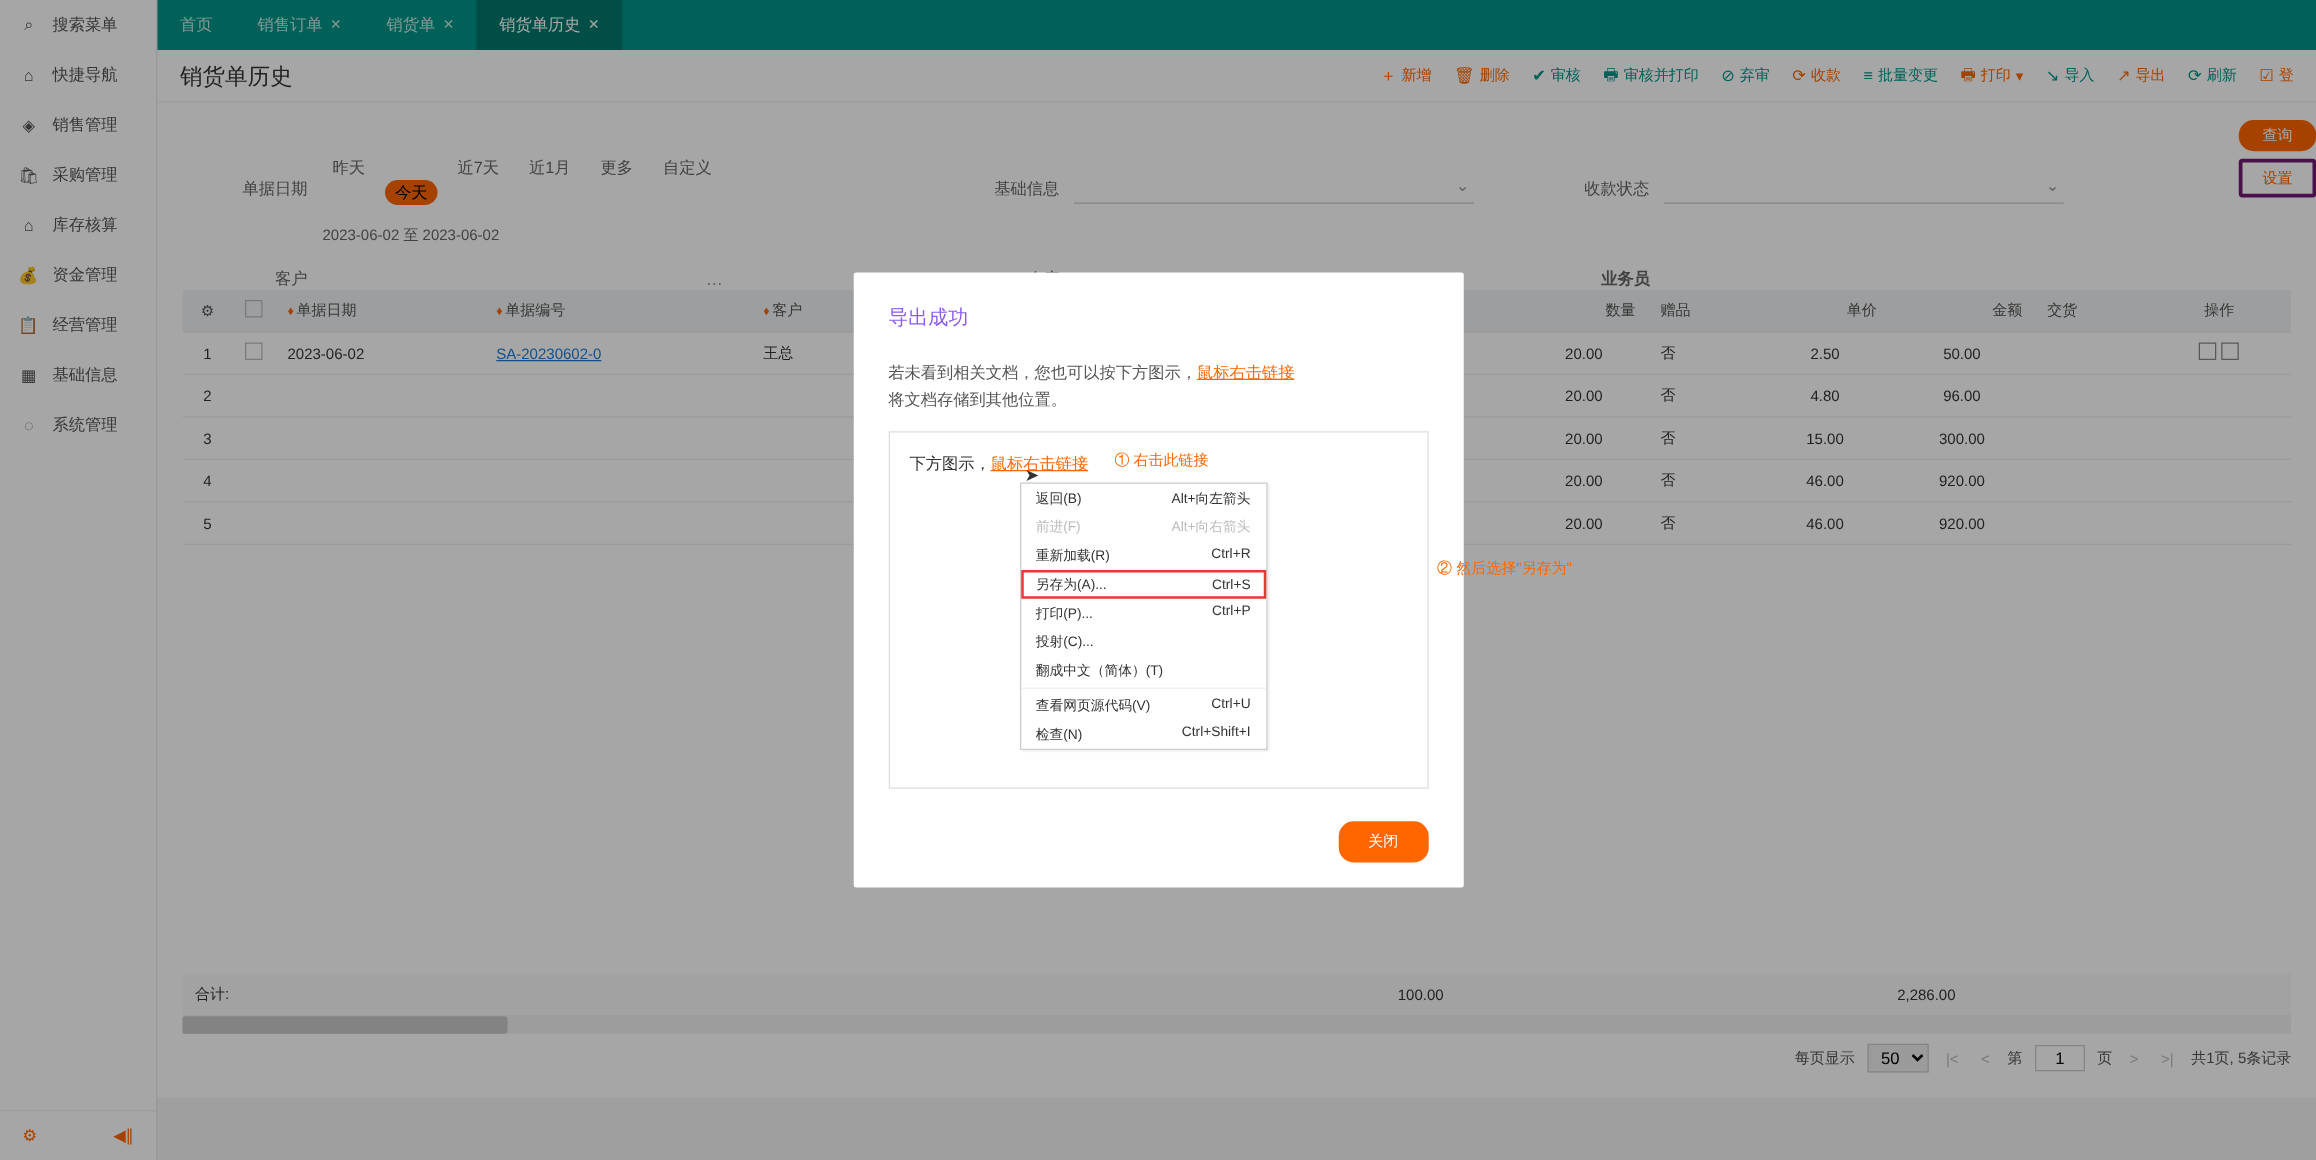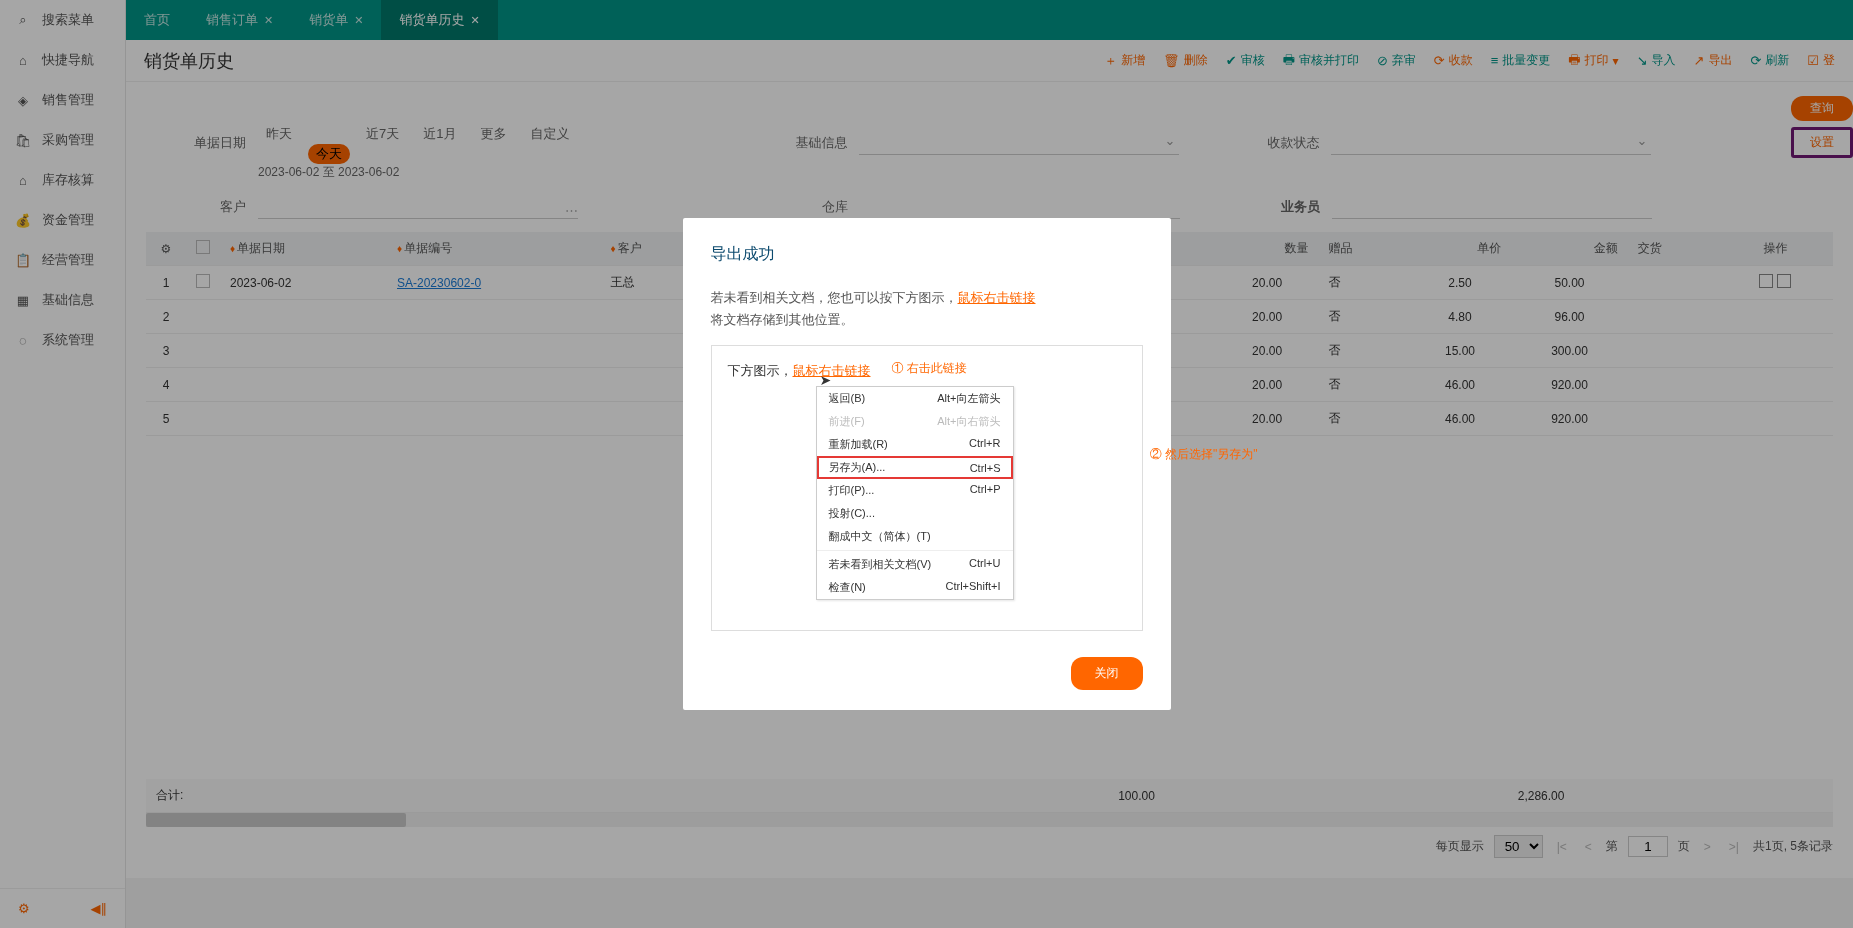--- a/index.html
+++ b/index.html
@@ -24,21 +24,21 @@
 .filter-row { display: flex; align-items: center; padding: 4px 60px; gap:40px;}
 .filter-group { display: flex; align-items: center; }
 .filter-label { width: 60px; text-align: right; color: #666; margin-right: 12px; }
 .filter-input-line { border-bottom: 1px solid #ccc; min-width: 320px; height: 24px; position:relative;}
 .filter-input-line .dots { position:absolute; right:0; bottom:0; color:#999;}
 .filter-input-line .chev { position:absolute; right:4px; top:2px; color:#999;}
 .date-tags { display: flex; flex-direction: column; }
 .date-tag-row { display:flex; gap:8px; align-items:center;}
 .tag { padding: 1px 8px; border-radius: 10px; cursor:pointer; color:#666;}
 .tag.active { background: #f60; color: #000000; margin-top: 40px; }
-.date-range { color: #666; font-size: 12px; margin-top:0;}
+.date-range { color: #666; font-size: 12px; margin-top:16px;}
 .filter-actions { position: absolute; right: 0; top: 14px; display:flex; flex-direction:column; gap:6px;}
 .btn { border: none; padding: 4px 16px; border-radius: 3px; cursor: pointer; font-size:12px;}
 .btn-primary { background: #f60; color: #fff; border-radius: 12px; }
 .btn-outline { background: #fff; border:3px solid #701a75; color:#f60;text-align:right;}
 .content { position: absolute; left: 126px; top: 232px; right: 0; bottom: 50px; background:#fff; padding: 0 20px 20px 20px; display:flex; flex-direction:column;}
 table { border-collapse: collapse; width: 100%; }
 th, td { padding: 8px 10px; font-size: 12px; border-bottom: 1px solid #eee; text-align: left; }
 th { background: #f1f3f5; color:#555; font-weight:400;}
 th .sort { color:#f60; font-size:10px; margin-right:2px;}
 td.num { text-align:center; color:#333;}
@@ -47,21 +47,21 @@
 .totals-row td { background:#f9f9f9; font-weight:500;}
 .table-wrap { flex:1; overflow:hidden;}
 .hscroll { height:14px; background:#f1f1f1; position:relative; margin-top:auto;}
 .hscroll .thumb { position:absolute; left:0; top:0; height:14px; width:260px; background:#c9c9c9; border-radius:2px;}
 .pagination { display:flex; align-items:center; justify-content:flex-end; gap:10px; padding:8px 0 0 0; color:#555; font-size:12px;}
 .pagination select, .pagination input { border:1px solid #ccc; padding:2px 6px; }
 .pagination input { width:40px; text-align:center;}
 .pagination .pg-btn { color:#bbb; cursor:pointer; padding:0 4px;}
 .overlay { position: fixed; inset:0; background: rgba(0,0,0,0.35); display:flex; align-items:center; justify-content:center; z-index:1000;}
 .dialog { background:#fff; width: 488px; border-radius:2px; padding: 26px 28px 20px 28px; position: relative;}
-.dialog-title { font-size: 16px; font-weight: 500; margin-bottom: 22px; color:#0c4a6e;}
+.dialog-title { font-size: 16px; font-weight: 500; margin-bottom: 22px; color:#8b5cf6;}
 .dialog-text { font-size: 13px; color: #555; line-height: 1.7; margin-bottom:14px;}
 .dialog-text .hl { color:#f60; text-decoration:underline; cursor:pointer;}
 .guide-box { border:1px solid #ddd; padding: 16px 16px 30px 16px; position:relative;}
 .guide-head { font-size:13px; }
 .guide-head .hl { color:#f60; text-decoration:underline; }
 .callout1 { position:absolute; top:14px; left:180px; color:#f60; font-size:12px;}
 .callout1::before { content:"① "; }
 .callout2 { position:absolute; top:100px; right:-116px; color:#f60; font-size:12px; white-space:nowrap;}
 .callout2-wrap { position:relative;}
 .context-menu { width:198px; border:1px solid #ccc; background:#fff; margin:6px 0 0 88px; box-shadow:1px 1px 2px rgba(0,0,0,0.1);}
@@ -422,21 +422,21 @@
           <div class="row">
             <span>投射(C)...</span>
             <span></span>
           </div>
           <div class="row">
             <span>翻成中文（简体）(T)</span>
             <span></span>
           </div>
           <hr>
           <div class="row">
-            <span>若未看到相关文档(V)</span>
+            <span>查看网页源代码(V)</span>
             <span>Ctrl+U</span>
           </div>
           <div class="row">
             <span>检查(N)</span>
             <span>Ctrl+Shift+I</span>
           </div>
         </div>
       <span class="callout2">② <span>然后选择"另存为"</span></span>
     </div>
     <div class="dialog-footer">

